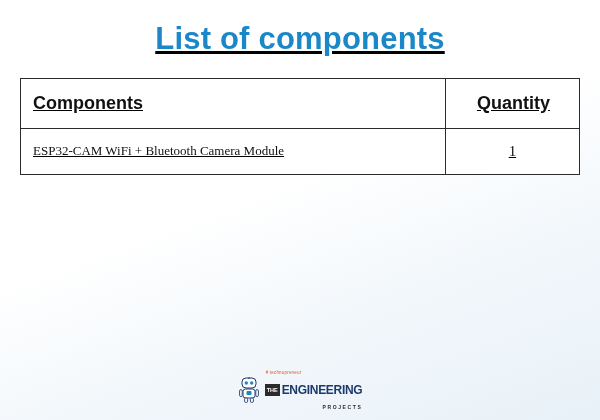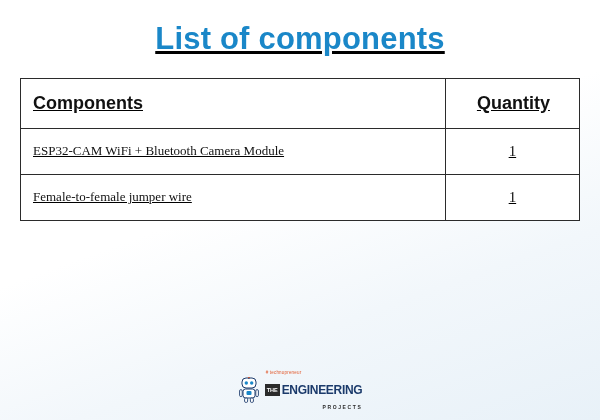--- a/index.html
+++ b/index.html
@@ -163,24 +163,20 @@
         <tr>
           <th>Components</th>
           <th class="qty">Quantity</th>
         </tr>
       </thead>
       <tbody>
         <tr>
           <td>ESP32-CAM WiFi + Bluetooth Camera Module</td>
           <td class="qty">1</td>
         </tr>
-        <tr>
-          <td>Female-to-female jumper wire</td>
-          <td class="qty">1</td>
-        </tr>
       </tbody>
     </table>
   </div>
 
   <div class="footer">
     <div class="robot">
       <svg viewBox="0 0 22 26" width="22" height="26" aria-hidden="true">
 
         <rect x="4" y="1" width="14" height="10" rx="4" fill="#ffffff" stroke="#1b3a6b" stroke-width="1"></rect>
         <circle cx="8.3" cy="6" r="1.7" fill="#1b87c8"></circle>

